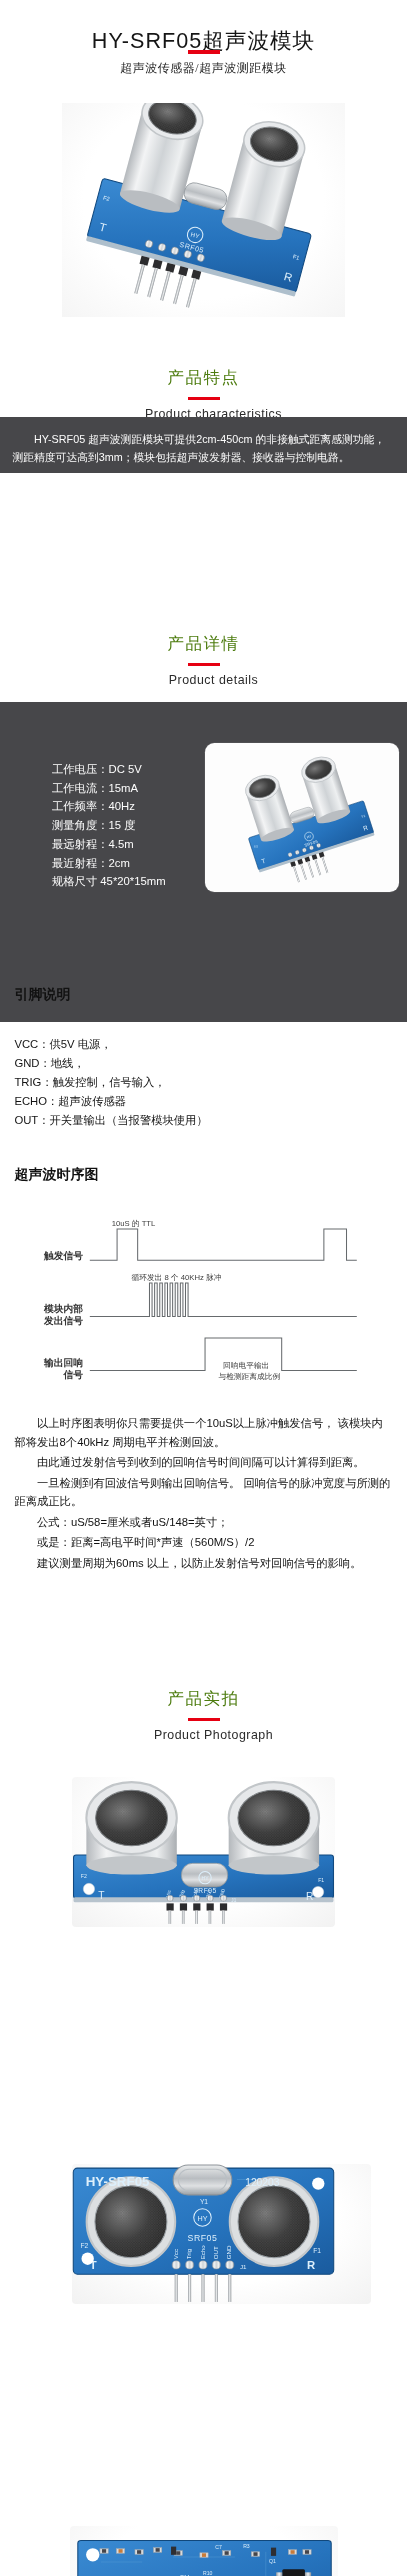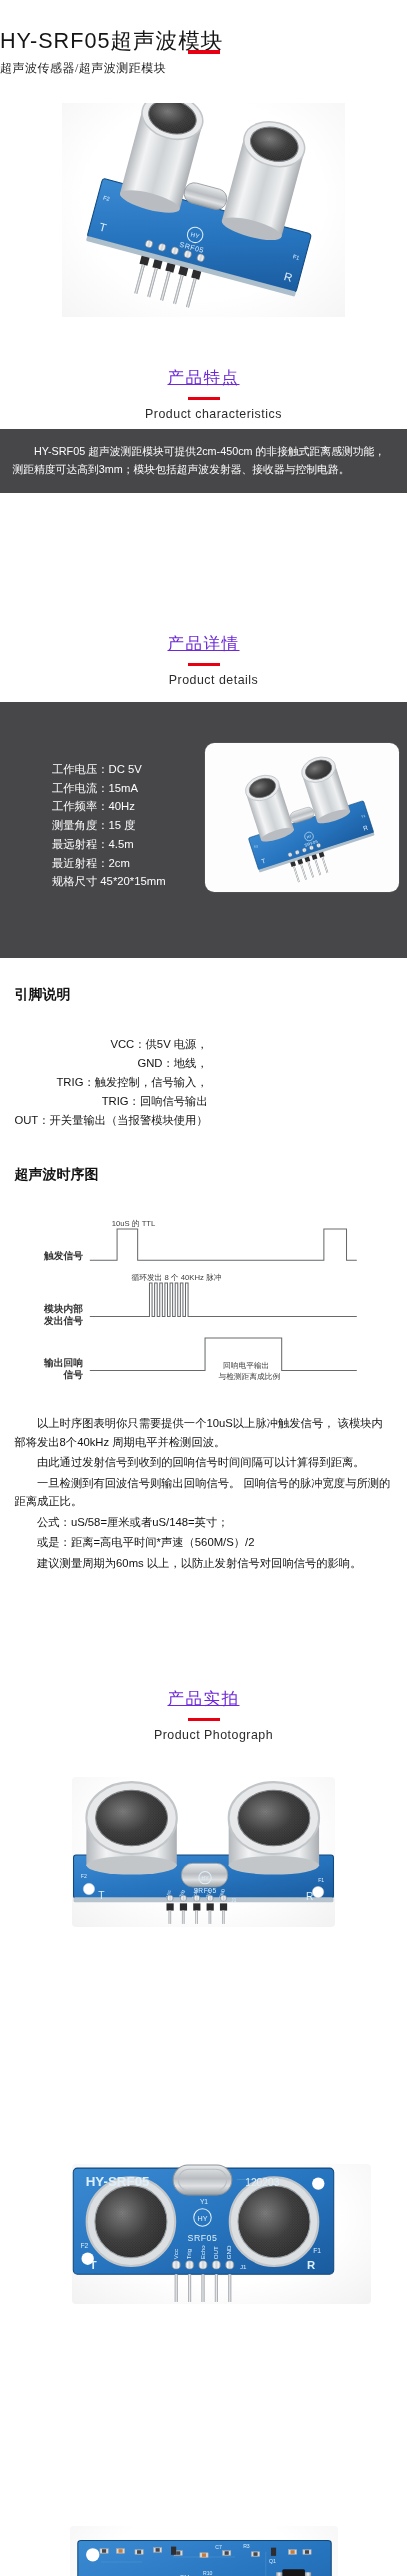--- a/index.html
+++ b/index.html
@@ -1,38 +1,38 @@
 <!DOCTYPE html>
 <html style="font-size:8.2px"><head>
 <meta charset="utf-8">
 <style>
   html,body{margin:0;padding:0;background:#ffffff;}
   #page{position:relative;width:407px;height:2705px;background:#ffffff;overflow:hidden;
         font-family:"Liberation Sans","DejaVu Sans",sans-serif;color:#161616;}
   .abs{position:absolute;}
-  .ctr{left:0;right:0;}
+  .ctr{left:0;right:0;text-align:center;}
   
   .main-title{top:11.3px;font-size:21.6px;font-weight:500;letter-spacing:1px;color:#151515;}
   .title-bar{top:50px;left:188px;width:32px;height:3.6px;background:#e60012;}
   .main-sub{top:60px;font-size:12px;color:#1c1c1c;letter-spacing:0.5px;font-family:Liberation Serif, serif;}
   .sec{left:0;right:0;text-align:center;}
-  .sec-zh{font-size:16.5px;letter-spacing:1.5px;color:#6d28d9;text-decoration:underline;}
+  .sec-zh{font-size:16.5px;letter-spacing:1.5px;color:#4d7c0f;}
   .sec-bar{width:32px;height:3.6px;background:#e60012;margin:7.7px auto 7.2px auto;}
   .sec-en{font-size:12.4px;color:#2b2b2b;letter-spacing:0.5px;padding-left:20px;}
   
   .panel{left:0;width:407px;background:#47474a;}
-  .panel1{top:429px;height:64px;}
+  .panel1{top:417px;height:56px;}
   .panel1 p{margin:0;padding:13px 12.4px 0 12.4px;text-indent:2em;font-size:10.8px;line-height:18px;color:#fdfdfd;}
-  .panel2{top:702px;height:256px;}
+  .panel2{top:702px;height:320px;}
   .specs{position:absolute;left:52px;top:58px;font-size:11.3px;line-height:18.7px;color:#fdfdfd;}
   .spec-card{position:absolute;left:205px;top:41px;width:194px;height:149px;background:#fdfdfd;border-radius:9.3px;
              box-shadow:0 0 0 0.5px rgba(255,255,255,0.12);}
   
   .h-left{left:14.4px;font-size:14px;font-weight:700;color:#111;}
-  .pin-list{left:14.4px;top:1035px;font-size:11.3px;line-height:19px;color:#131313;text-align:right;}
+  .pin-list{left:14.4px;top:1035px;font-size:11.3px;line-height:19px;color:#131313;}
   .paras{left:14.4px;top:1414px;width:378px;font-size:11.3px;line-height:18.5px;color:#121212;}
   .paras p{margin:0 0 2.1px 0;text-indent:2em;}
   
   .photo{border-radius:4.1px;background:radial-gradient(ellipse at 50% 38%, #ffffff 55%, #f2f2f2 100%);}
   .hero{left:62px;top:103px;width:283px;height:214px;background:radial-gradient(ellipse at 50% 45%, #ffffff 60%, #f5f5f5 100%);}
   svg{display:block;}
   svg text{font-family:"Liberation Sans","DejaVu Sans",sans-serif;}
   .silk{fill:#ddeffb;}
   .mono{font-family:"DejaVu Sans Mono","Liberation Mono",monospace;}
   .wave{stroke:#666a6d;stroke-width:2;fill:none;}
@@ -171,21 +171,21 @@
         <use href="#module3d" transform="translate(196,148) scale(0.56) rotate(-18)"></use>
       </svg>
     </div>
   </div>
 
   <h3 class="abs h-left" style="top:986px;margin:0">引脚说明</h3>
   <div class="abs pin-list">
     <div>VCC：供5V 电源，</div>
     <div>GND：地线，</div>
     <div>TRIG：触发控制，信号输入，</div>
-    <div>TRIG：回响信号输出</div>
+    <div>ECHO：超声波传感器</div>
     <div>OUT：开关量输出（当报警模块使用）</div>
   </div>
 
   <h3 class="abs h-left" style="top:1166px;margin:0">超声波时序图</h3>
 
   <svg class="abs" style="left:43px;top:1219px" width="321" height="167" viewBox="0 0 624 324">
     <text class="wnote" x="176" y="14" text-anchor="middle">10uS 的 TTL</text>
     <path class="wave" d="M91 80 H144 V19 H184 V80 H546 V19 H590 V80 H610"></path>
     <text class="wlabel" x="78" y="78" text-anchor="end">触发信号</text>
 

